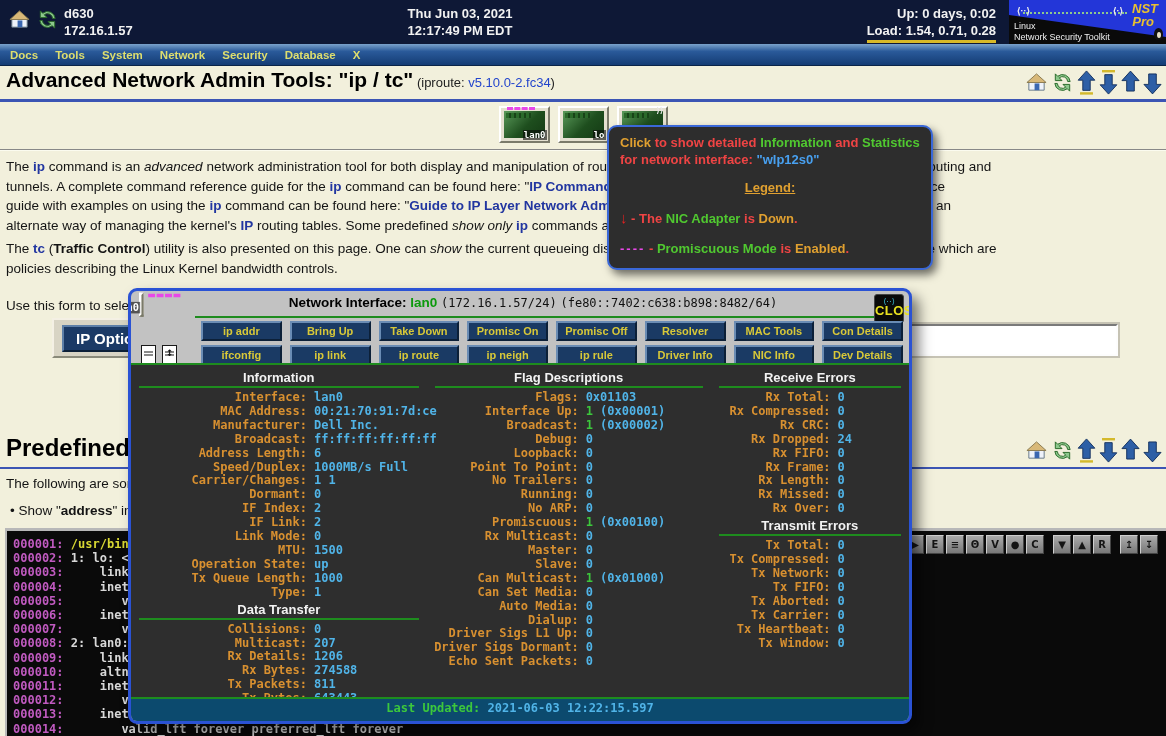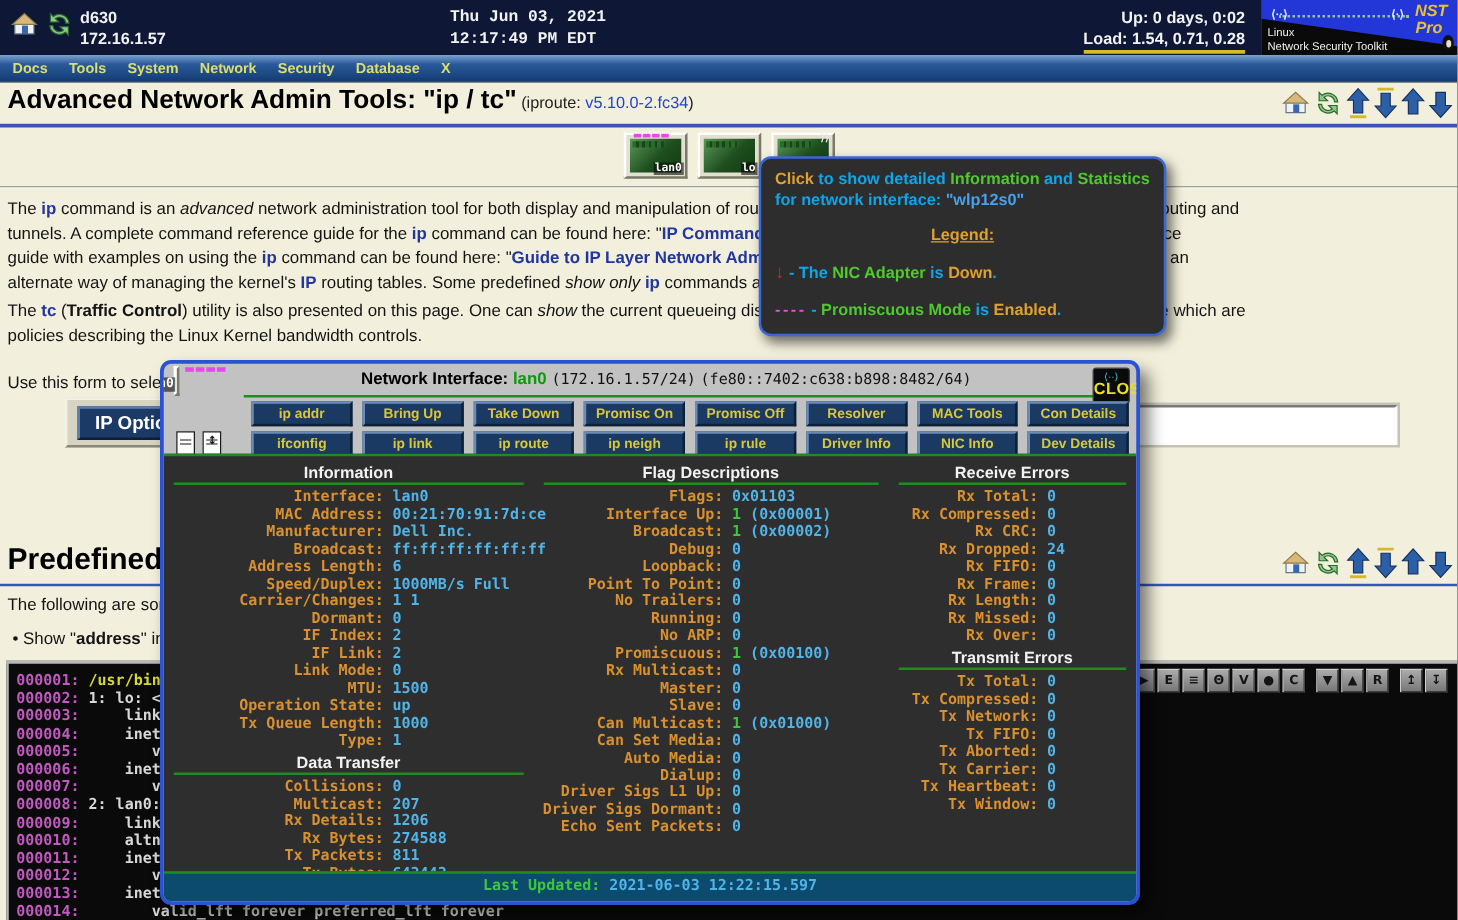--- a/index.html
+++ b/index.html
@@ -3,21 +3,21 @@
 <meta charset="utf-8">
 <style>
   html,body{margin:0;padding:0;background:#555;}
   .screen{position:relative;width:1166px;height:736px;overflow:hidden;background:#f2f0dc;
           font-family:"Liberation Sans",sans-serif;}
 
   
   .topbar{position:absolute;top:0;left:0;width:100%;height:44px;background:#0e1836;color:#f2f2f2;}
   .topbar .ticon{position:absolute;top:8px;}
   .host-block{position:absolute;left:64px;top:5px;font-weight:bold;font-size:13px;line-height:17px;}
-  .top-center{position:absolute;left:360px;top:5px;width:200px;font-weight:bold;font-size:13px;line-height:17px;font-family:Liberation Mono, monospace;}
+  .top-center{position:absolute;left:360px;top:5px;width:200px;text-align:center;font-weight:bold;font-size:13px;line-height:17px;}
   .top-status{position:absolute;right:170px;top:5px;text-align:right;font-weight:bold;font-size:13px;line-height:17px;}
   .load-underline{display:inline-block;border-bottom:3px solid #d8b928;padding-bottom:1px;}
 
   
   .nst-logo{position:absolute;right:0;top:0;width:157px;height:44px;background:#2336d8;overflow:hidden;}
   .nst-black{position:absolute;inset:0;background:#0a0a0a;clip-path:polygon(0 34%,100% 84%,100% 100%,0 100%);}
   .nst-dots{position:absolute;left:14px;top:12px;width:104px;border-top:2px dotted #8ec88e;}
   .nst-br{position:absolute;top:6px;color:#f0f0f0;font-size:9px;font-weight:bold;}
   .nst-n{position:absolute;right:8px;top:1px;color:#e8c030;font-weight:bold;font-size:13px;font-style:italic;}
   .nst-p{position:absolute;right:12px;top:14px;color:#e8c030;font-weight:bold;font-size:13px;font-style:italic;}
@@ -87,21 +87,21 @@
   .console-toolbar{position:absolute;top:4px;left:899px;display:flex;}
   .tbtn{width:16px;height:17px;margin-right:2px;background:linear-gradient(#ababab,#787878);
         border:1px solid;border-color:#cfcfcf #454545 #454545 #cfcfcf;color:#151515;
         font:bold 10px "DejaVu Sans",sans-serif;display:flex;align-items:center;justify-content:center;cursor:pointer;}
   .tbtn.gap{margin-left:7px;}
 
   
   .tooltip{position:absolute;left:607px;top:125px;width:300px;padding:7px 11px 11px;background:#2d2d2d;
            border:2px solid #3a68d8;border-radius:10px;box-shadow:4px 5px 9px rgba(0,0,0,.55);
            z-index:30;font-size:13px;font-weight:bold;line-height:17px;}
-  .seg-o{color:#e0a030;} .seg-w{color:#0ea5e9;} .seg-g{color:#50c830;} .seg-c{color:#48a0f0;}
+  .seg-o{color:#e0a030;} .seg-w{color:#ef4444;} .seg-g{color:#50c830;} .seg-c{color:#48a0f0;}
   .seg-m{color:#e848e8;letter-spacing:2px;} .seg-r{color:#e02020;font-size:15px;}
   .tt-legend{display:block;text-align:center;color:#e0a030;text-decoration:underline;margin-top:11px;font-size:13px;font-weight:bold;}
   .tt-row{margin-top:13px;}
 
   
   .dialog{position:absolute;left:128px;top:288px;width:784px;height:436px;box-sizing:border-box;
           border:3px solid #2a52d4;border-radius:9px;background:#c2c2c2;
           box-shadow:7px 8px 13px rgba(0,0,0,.5);z-index:20;overflow:hidden;}
   .dlg-nic{position:absolute;top:4px;left:8px;transform:scale(1.15);transform-origin:top left;}
   .dlg-title{position:absolute;top:4px;left:66px;right:40px;text-align:center;font-size:13.5px;

